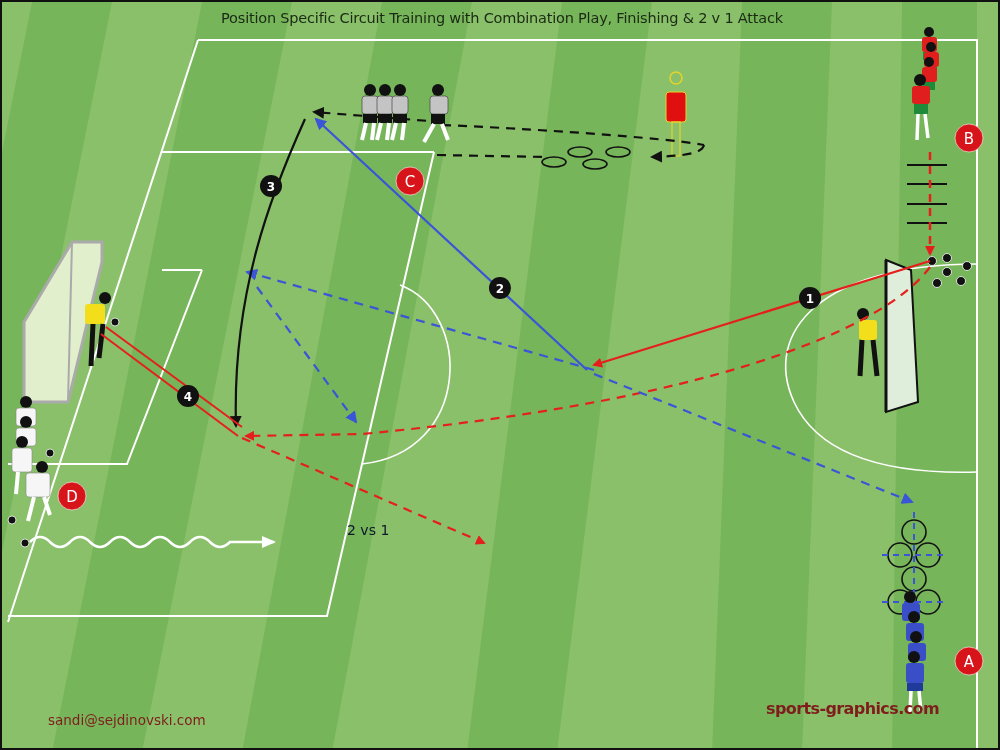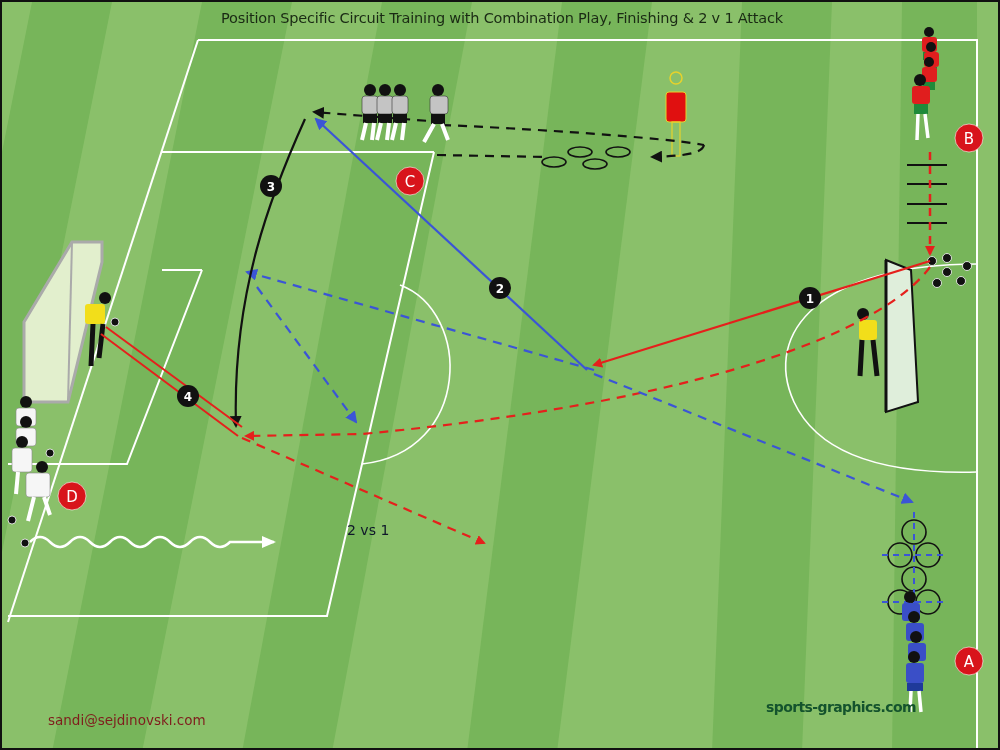--- a/index.html
+++ b/index.html
@@ -1,21 +1,21 @@
 <!DOCTYPE html>
 <html><head>
   <meta charset="utf-8">
   <style>
     html, body { margin: 0; padding: 0; background: #000; }
     body { width: 1000px; height: 750px; overflow: hidden; }
     #stage { position: relative; width: 1000px; height: 750px; background: #86be66; border: 2px solid #111; box-sizing: border-box; overflow: hidden; }
     svg { position: absolute; left: 0; top: 0; }
     .title { position: absolute; left: 0; top: 8px; width: 1000px; text-align: center; font-family: "DejaVu Sans", sans-serif; font-size: 14.5px; color: #1a2a14; letter-spacing: -0.2px; }
     .credit { position: absolute; left: 46px; top: 710px; font-family: "DejaVu Sans", sans-serif; font-size: 13.5px; color: #7f1d1d; }
-    .brand { position: absolute; left: 764px; top: 697px; font-family: "DejaVu Sans", sans-serif; font-weight: bold; font-size: 14px; color: #14532d; letter-spacing: -0.6px; }
+    .brand { position: absolute; left: 764px; top: 697px; font-family: "DejaVu Sans", sans-serif; font-weight: bold; font-size: 16px; color: #7f1d1d; letter-spacing: -0.6px; }
     .label-2v1 { position: absolute; left: 345px; top: 520px; font-family: "DejaVu Sans", sans-serif; font-size: 14px; color: #0f172a; }
     .num { font-family: "DejaVu Sans", sans-serif; font-size: 12px; font-weight: bold; fill: #fff; }
     .grp { font-family: "DejaVu Sans", sans-serif; font-size: 15px; fill: #fff; }
   </style>
 </head>
 <body>
 
 <div id="stage">
   <svg width="1000" height="750" viewBox="0 0 1000 750">
     <defs>

